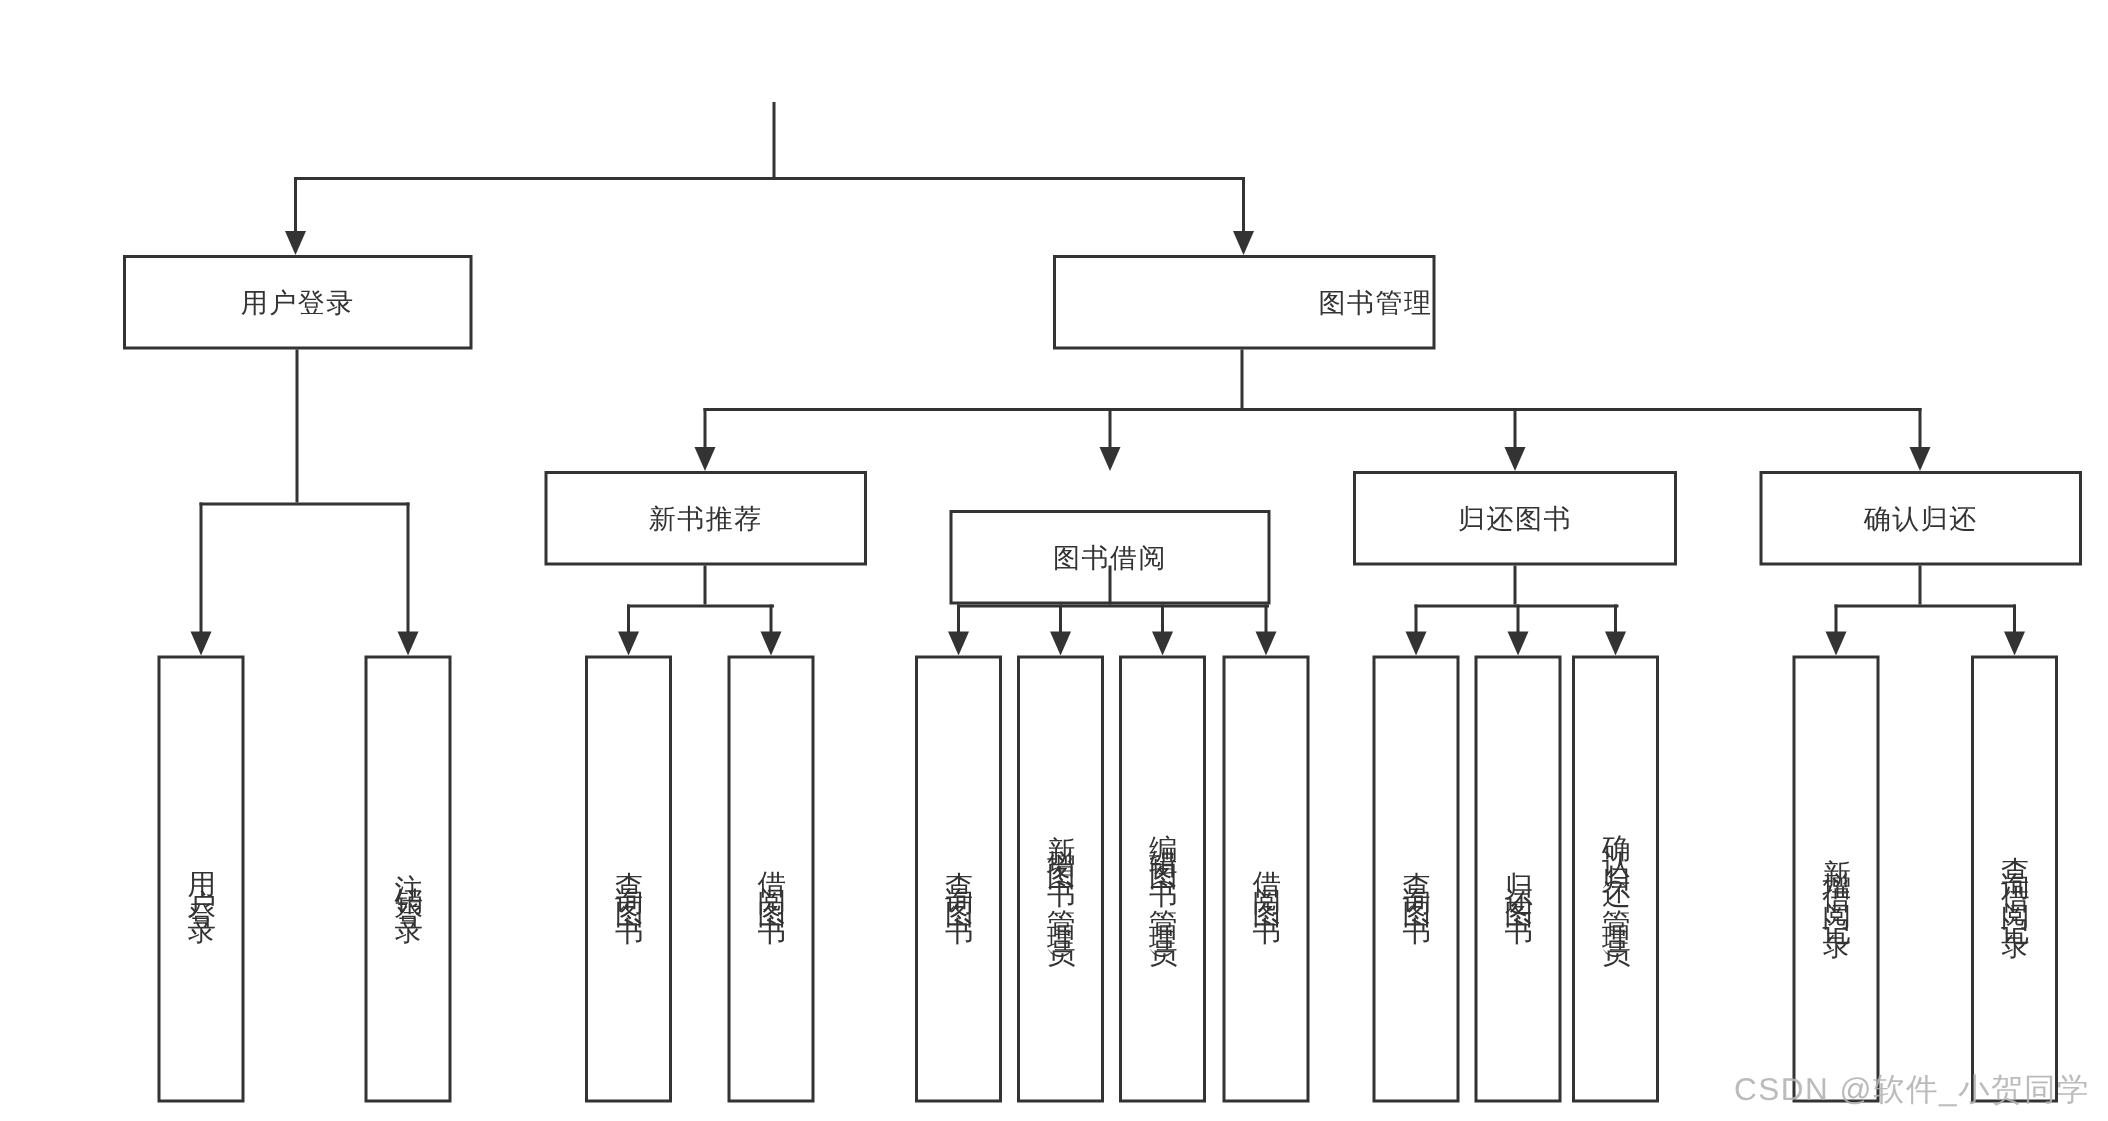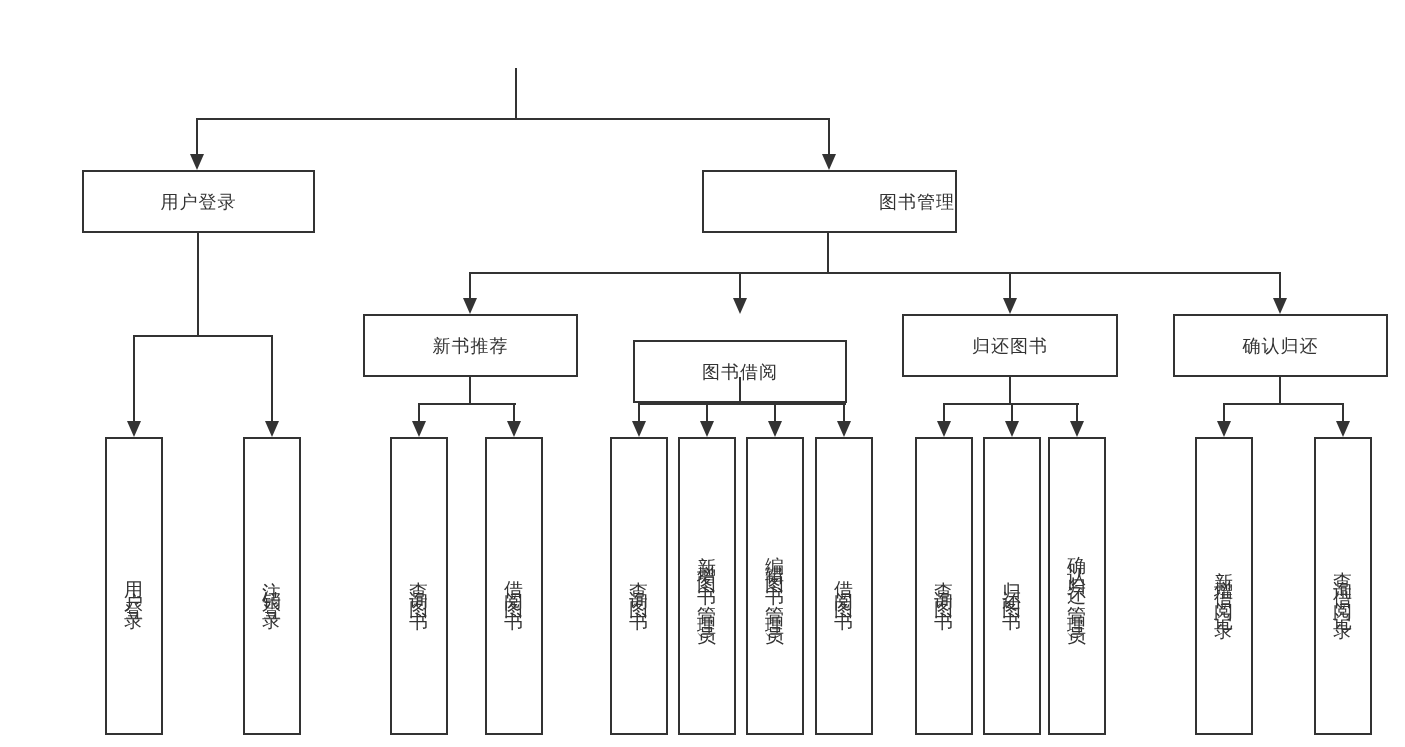--- a/index.html
+++ b/index.html
@@ -163,14 +163,15 @@
     <span class="vtext">确认归还（管理员）</span>
   </div>
 
   <div class="node leaf" style="left:1195px;top:437px;width:58px;height:298px;">
     <span class="vtext">新增借阅记录</span>
   </div>
   <div class="node leaf" style="left:1314px;top:437px;width:58px;height:298px;">
     <span class="vtext">查询借阅记录</span>
   </div>
 
+  <div class="watermark">CSDN @软件_小贺同学</div>
 
 </div>
 
 </body></html>

